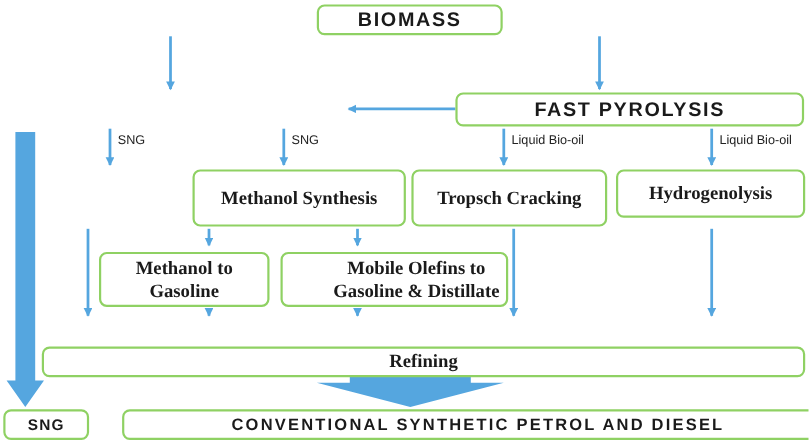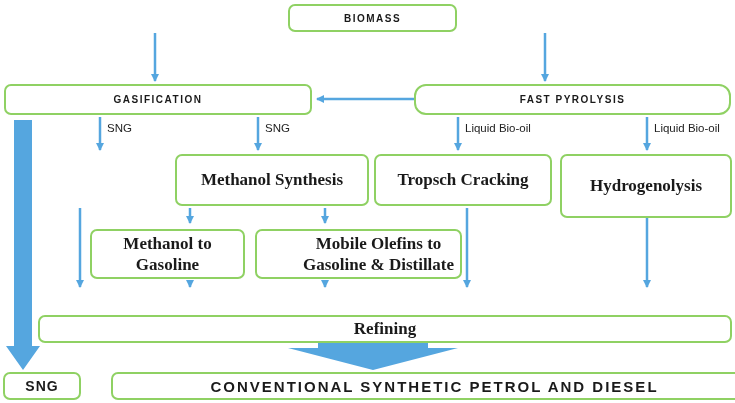--- a/index.html
+++ b/index.html
@@ -9,21 +9,21 @@
     --label-text:#222222;
   }
   *{margin:0;padding:0;box-sizing:border-box;}
   body{background:#ffffff;font-family:"Liberation Sans",sans-serif;}
   .canvas{position:relative;width:735px;height:403px;background:#ffffff;overflow:hidden;}
   .box{
     position:absolute;background:#ffffff;border:2px solid var(--box-border);
     border-radius:7px;display:flex;align-items:center;justify-content:center;
     text-align:center;color:var(--text);padding:1px 4px;
   }
-  .caps{font-family:"Liberation Sans",sans-serif;font-weight:bold;font-size:10px;letter-spacing:1.5px;justify-content:center;}
+  .caps{font-family:"Liberation Sans",sans-serif;font-weight:bold;font-size:18px;letter-spacing:1.5px;justify-content:center;}
   .caps-sm{font-family:"Liberation Sans",sans-serif;font-weight:bold;font-size:14px;letter-spacing:1px;}
   .final-caps{font-family:"Liberation Sans",sans-serif;font-weight:bold;font-size:15px;letter-spacing:2px;margin-left:26px;}
   .serif{font-family:"Liberation Serif",serif;font-weight:bold;font-size:17px;line-height:1.25;}
   .edge-label{position:absolute;font-family:"Liberation Sans",sans-serif;font-size:11.5px;color:var(--label-text);white-space:nowrap;}
   svg.overlay{position:absolute;left:0;top:0;width:735px;height:403px;pointer-events:none;}
   .edge{stroke:var(--arrow);stroke-width:2.5;fill:none;}
   .block{fill:var(--arrow);stroke:none;}
   #ah path{fill:var(--arrow);}
 </style>
 </head>
@@ -58,38 +58,35 @@
 
     <path class="block" d="M14,120 L32,120 L32,346 L40,346 L23,370 L6,346 L14,346 Z"></path>
 
     <path class="block" d="M318,324 L428,324 L428,348 L458,348 L373,370 L288,348 L318,348 Z"></path>
   </svg>
 
   <div class="box caps" style="left:288px;top:4px;width:169px;height:28px;">
     <span>BIOMASS</span>
   </div>
 
-  <div class="box caps" style="left:4px;top:84px;width:308px;height:31px;">
-    <span>GASIFICATION</span>
-  </div>
 
-  <div class="box caps" style="left:414px;top:84px;width:317px;height:31px;border-radius:12px;">
+  <div class="box caps" style="left:414px;top:84px;width:317px;height:31px;">
     <span>FAST PYROLYSIS</span>
   </div>
 
 
   <div class="box serif" style="left:175px;top:154px;width:194px;height:52px;font-family:Liberation Serif, serif;">
     <span>Methanol Synthesis</span>
   </div>
 
   <div class="box serif" style="left:374px;top:154px;width:178px;height:52px;">
     <span>Tropsch Cracking</span>
   </div>
 
-  <div class="box serif" style="left:560px;top:154px;width:172px;height:64px;">
+  <div class="box serif" style="left:560px;top:154px;width:172px;height:44px;">
     <span>Hydrogenolysis</span>
   </div>
 
   <div class="box serif" style="left:90px;top:229px;width:155px;height:50px;">
     <span>Methanol to Gasoline</span>
   </div>
 
   <div class="box serif" style="left:255px;top:229px;width:207px;height:50px;padding-left:44px;">
     <span>Mobile Olefins to Gasoline &amp; Distillate</span>
   </div>

